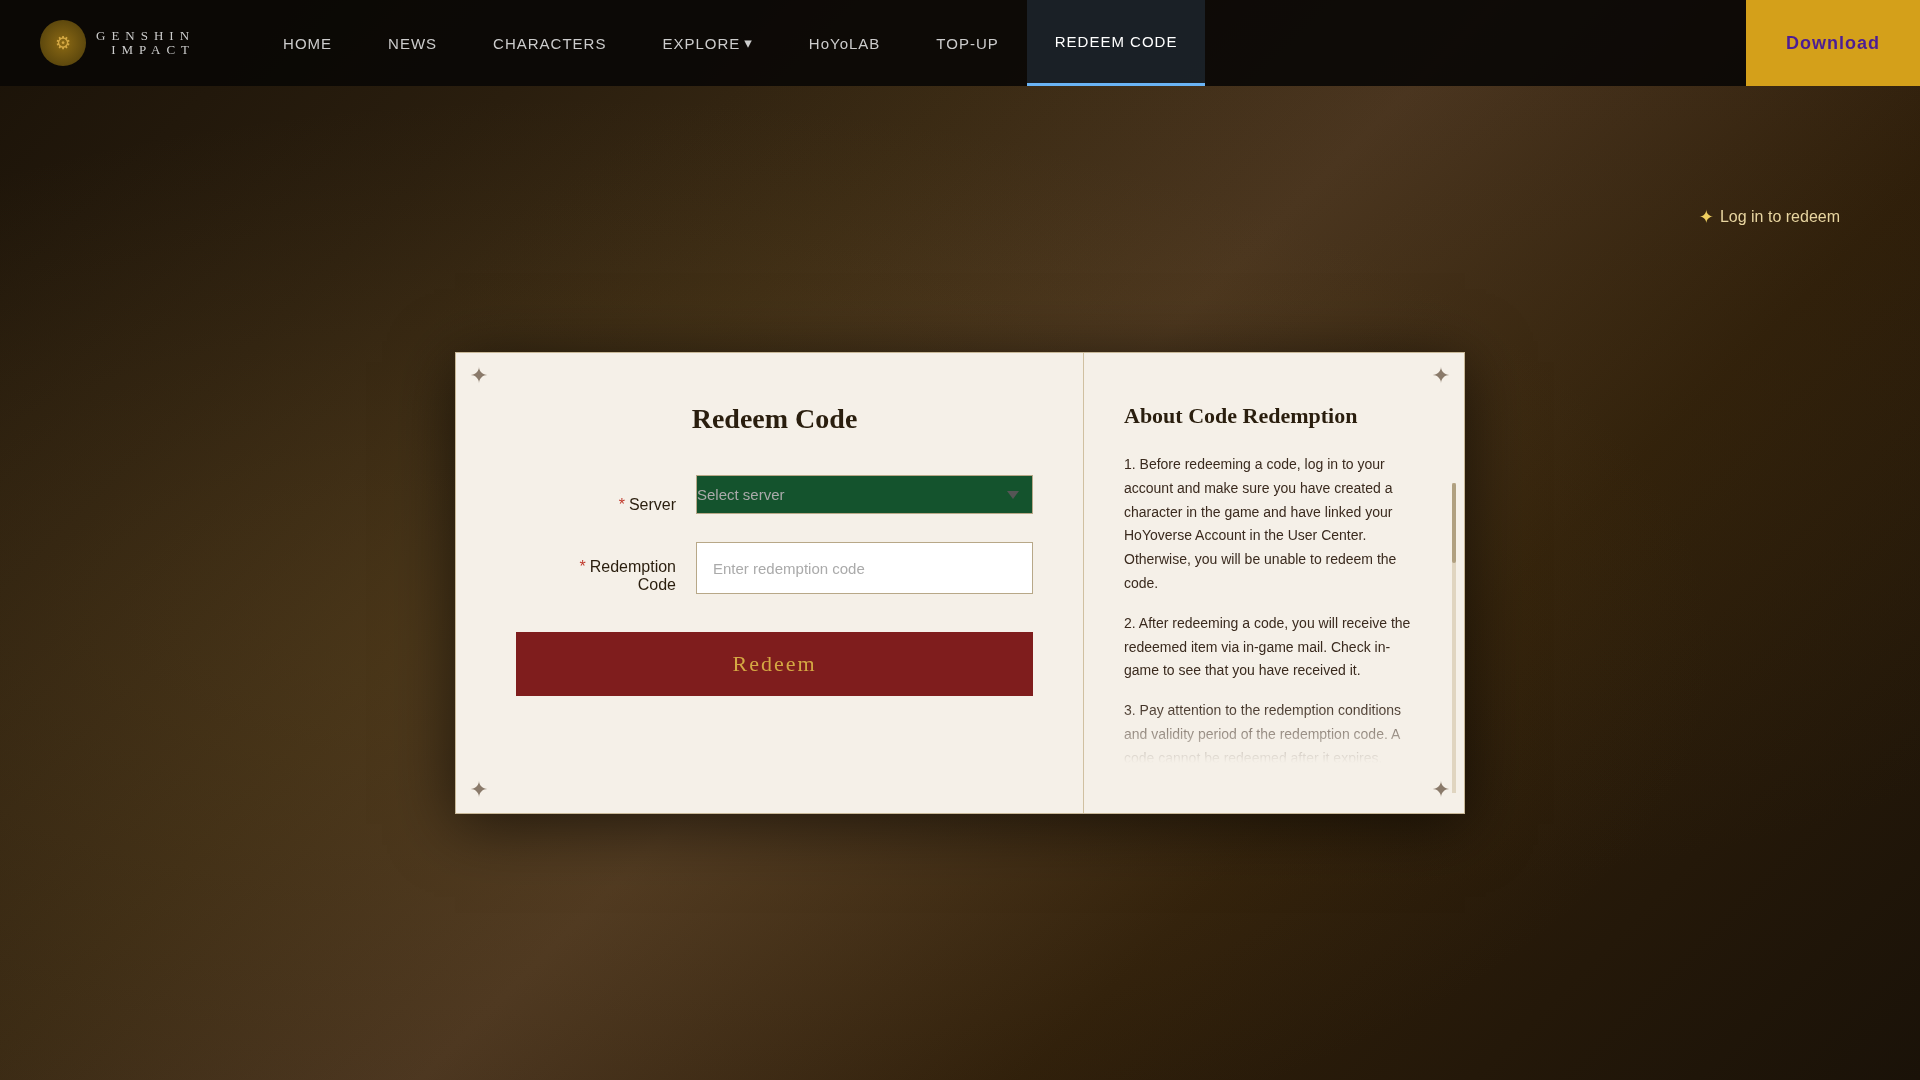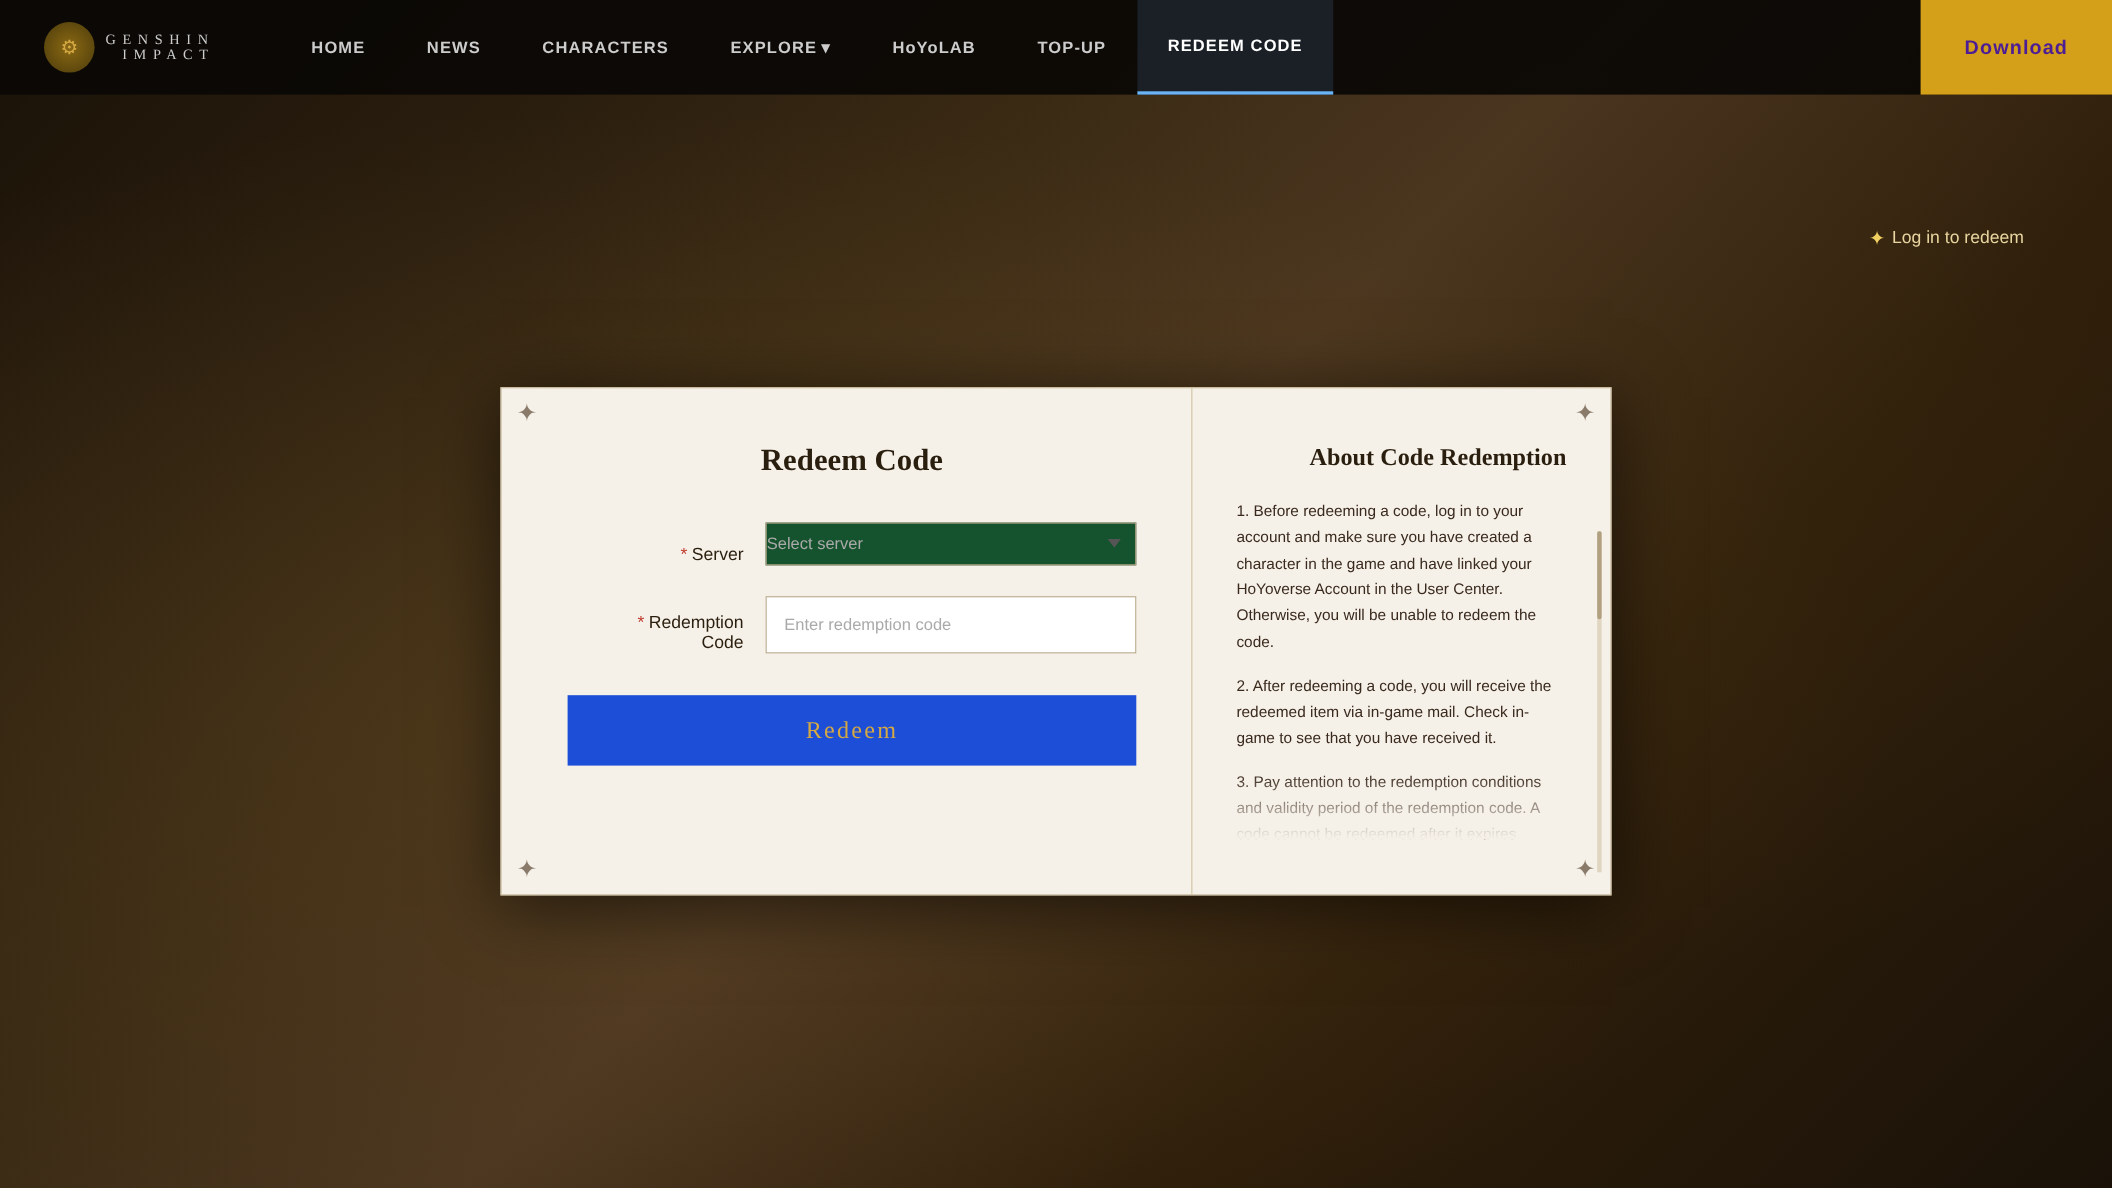--- a/index.html
+++ b/index.html
@@ -94,21 +94,21 @@
       color: #ccc;
       text-decoration: none;
       font-size: 15px;
       letter-spacing: 1px;
       padding: 0 28px;
       height: 86px;
       display: flex;
       align-items: center;
       transition: color 0.2s;
       font-family: sans-serif;
-      font-weight: 700;
+      font-weight: 400;
     }
 
     .nav-link.active {
       color: white;
       background: rgba(100, 160, 220, 0.15);
       border-bottom: 3px solid #6ab4f5;
     }
 
     .nav-link.explore {
       display: flex;
@@ -293,21 +293,21 @@
       top: 50%;
       transform: translateY(-50%);
       color: #666;
       font-size: 14px;
       pointer-events: none;
     }
 
     .redeem-btn {
       width: 100%;
       height: 64px;
-      background: #1d4ed8;
+      background: #7f1d1d;
       color: #d4a843;
       border: none;
       font-size: 22px;
       font-family: Georgia, serif;
       letter-spacing: 2px;
       cursor: pointer;
       margin-top: 10px;
     }
 
     
@@ -317,21 +317,21 @@
       overflow: hidden;
       position: relative;
     }
 
     .right-title {
       font-size: 22px;
       font-weight: bold;
       color: #2a1e0e;
       margin-bottom: 24px;
       font-family: Georgia, serif;
-      text-align: right;
+      text-align: left;
     }
 
     .right-content {
       color: #3a2a1e;
       font-size: 14px;
       font-family: sans-serif;
       line-height: 1.7;
       overflow: hidden;
       height: 310px;
       position: relative;

